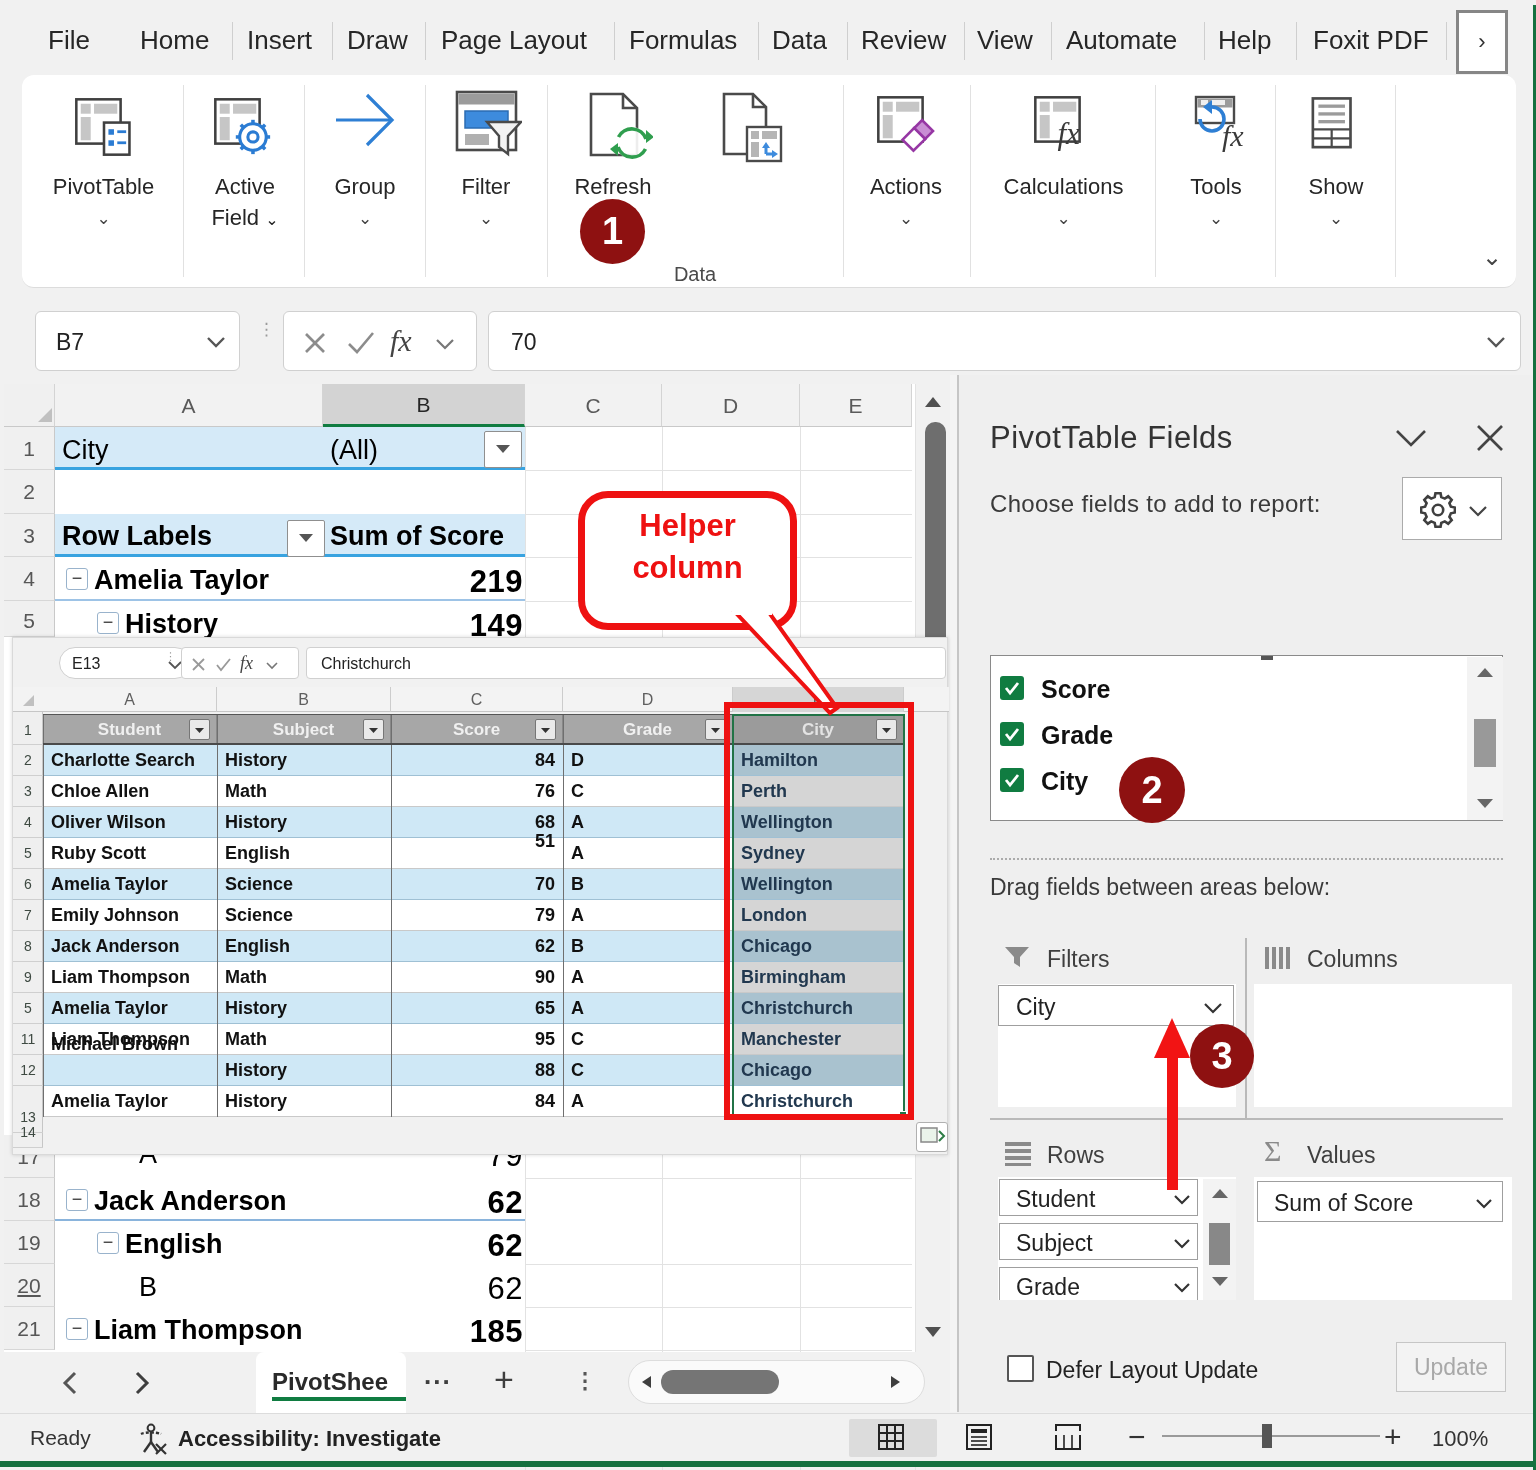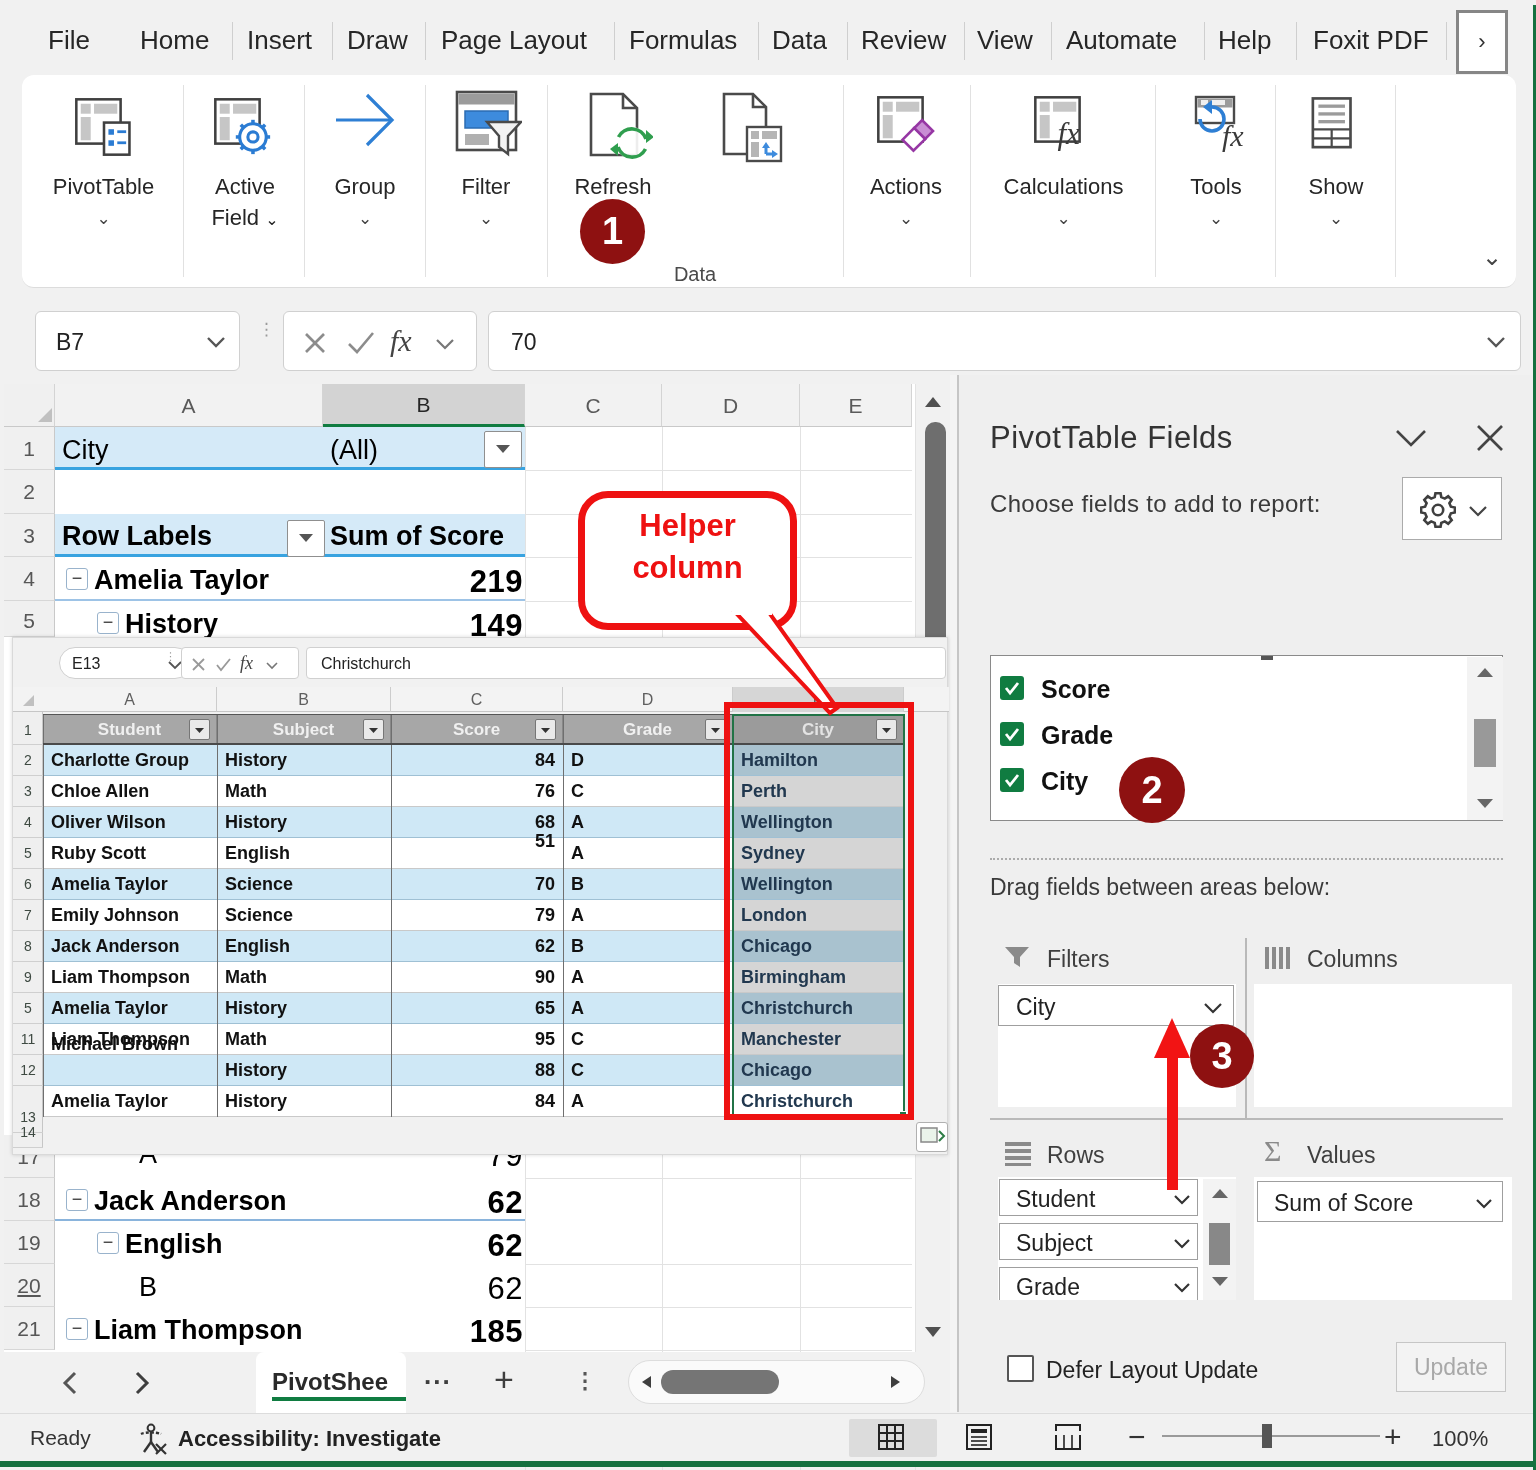--- a/index.html
+++ b/index.html
@@ -372,21 +372,21 @@
         </svg></div>
   <div class="oddbtn" style="left:692px;top:81px;"><svg width="11" height="7" viewBox="0 0 11 7">
           <polygon points="1,1 10,1 5.5,6" fill="#333"></polygon>
         </svg></div>
   <div class="oddbtn" style="left:863px;top:81px;"><svg width="11" height="7" viewBox="0 0 11 7">
           <polygon points="1,1 10,1 5.5,6" fill="#333"></polygon>
         </svg></div>
   <div class="abs" style="left:30px;top:107px;width:861px;height:31px;background:#cfe8f6;"></div>
   <div class="abs" style="left:720px;top:107px;width:171px;height:31px;background:#a9c2cf;"></div>
   <div class="orow" style="top:107px;">2</div>
-  <span class="ocell" style="left:38px;top:112px;width:162px;">Charlotte Group</span>
+  <span class="ocell" style="left:38px;top:112px;width:162px;">Charlotte Search</span>
   <span class="ocell" style="left:212px;top:112px;width:162px;">History</span>
   <span class="ocell" style="left:380px;top:112px;width:162px;text-align:right;">84</span>
   <span class="ocell" style="left:558px;top:112px;width:150px;">D</span>
   <span class="ocell" style="left:728px;top:112px;width:155px;color:#21384f;">Hamilton</span>
   <span class="gl" style="left:30px;top:137px;width:861px;height:1px;background:#9fc0d4;"></span>
   <div class="abs" style="left:30px;top:138px;width:861px;height:31px;background:#ffffff;"></div>
   <div class="abs" style="left:720px;top:138px;width:171px;height:31px;background:#d5d5d5;"></div>
   <div class="orow" style="top:138px;">3</div>
   <span class="ocell" style="left:38px;top:143px;width:162px;">Chloe Allen</span>
   <span class="ocell" style="left:212px;top:143px;width:162px;">Math</span>

